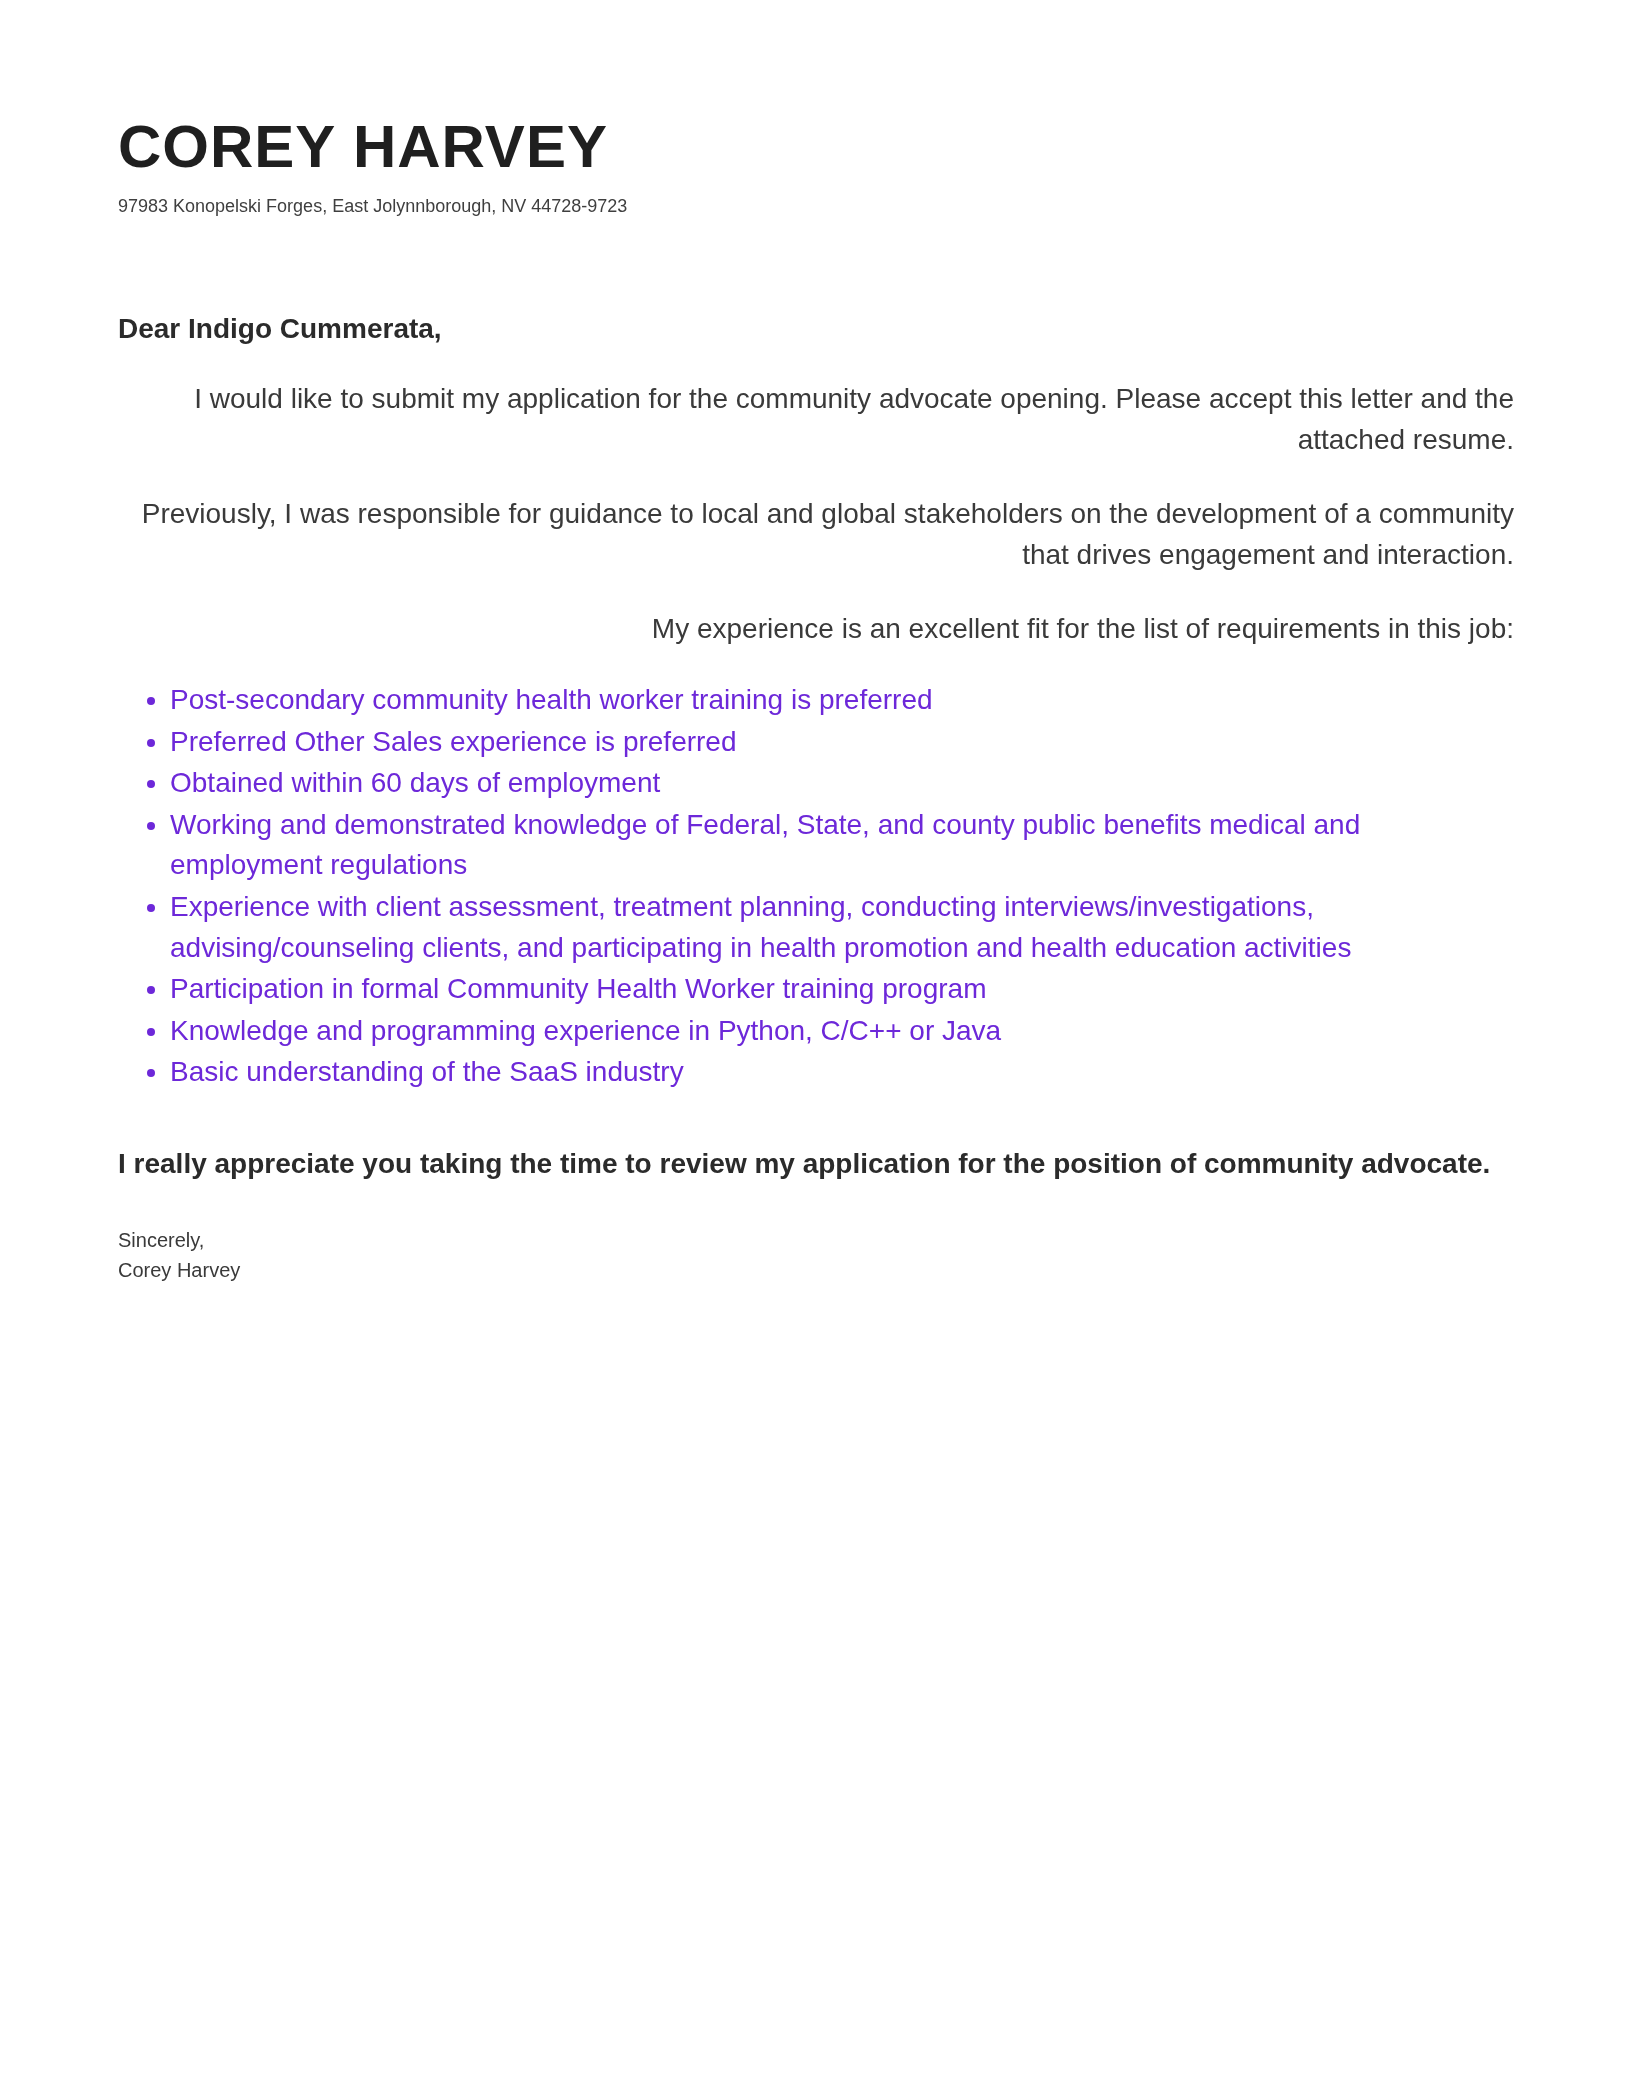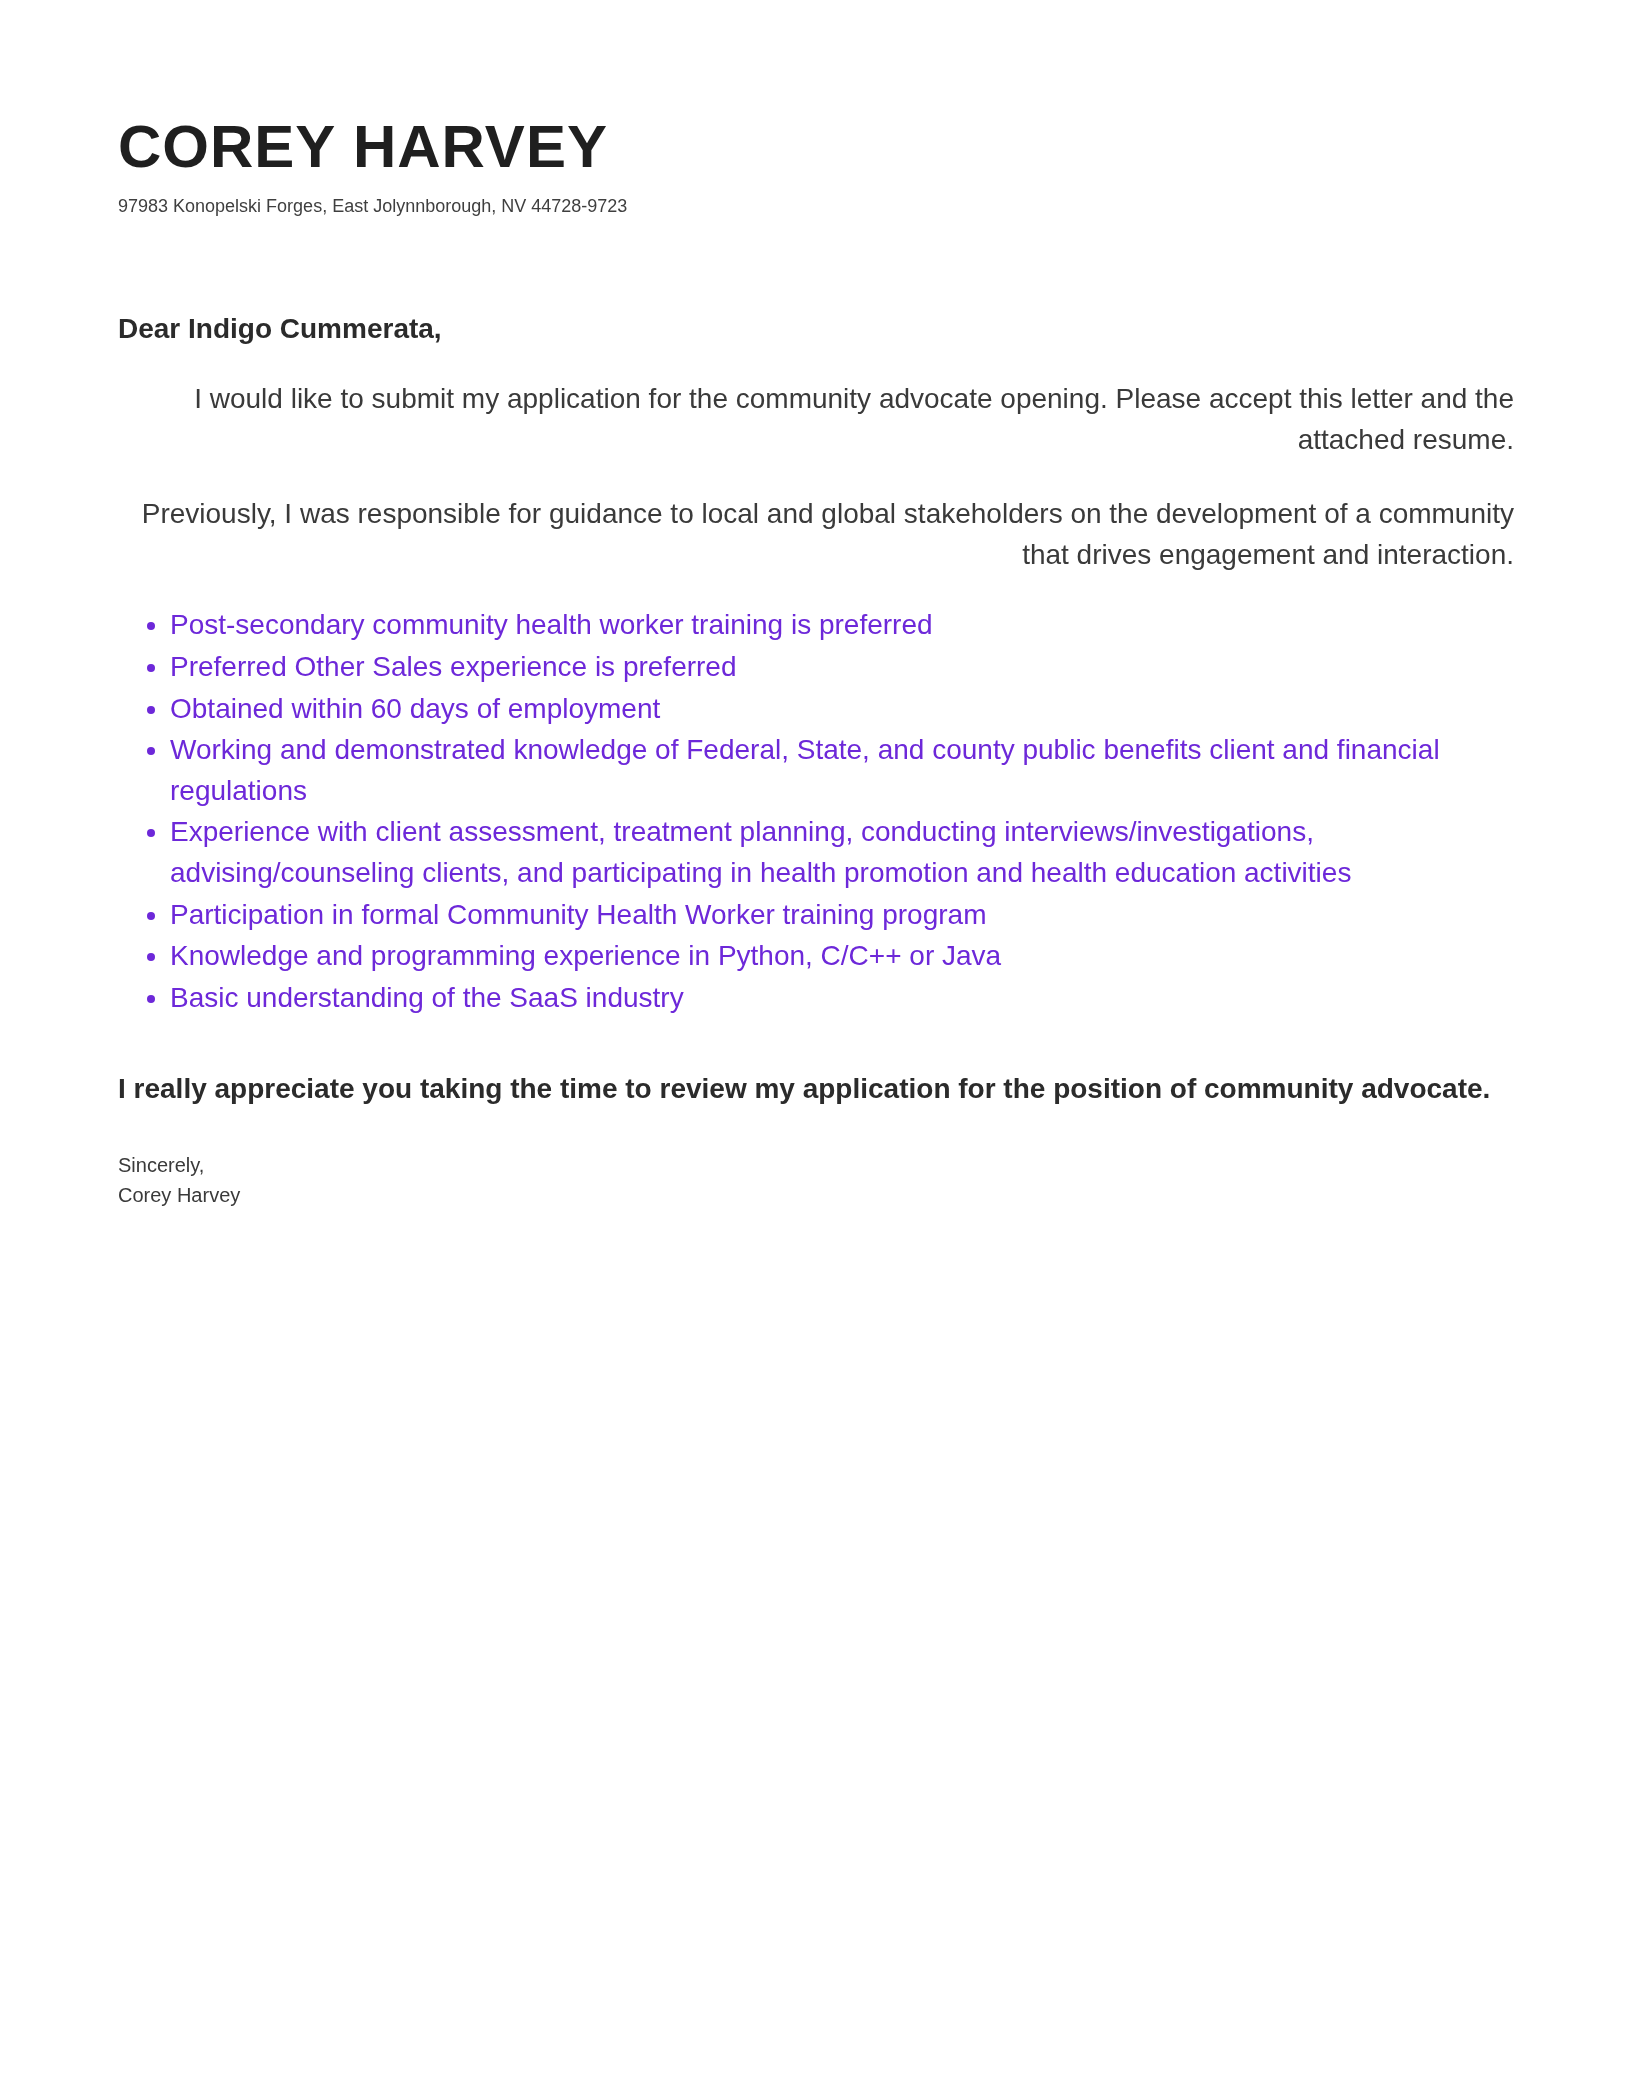--- a/index.html
+++ b/index.html
@@ -103,26 +103,27 @@
     <div class="name">COREY HARVEY</div>
 
     <div class="address">97983 Konopelski Forges, East Jolynnborough, NV 44728-9723</div>
 
     <div class="salutation">Dear Indigo Cummerata,</div>
 
     <p class="para">I would like to submit my application for the community advocate opening. Please accept this letter and the attached resume.</p>
 
     <p class="para">Previously, I was responsible for guidance to local and global stakeholders on the development of a community that drives engagement and interaction.</p>
 
+    <p class="para">My experience is an excellent fit for the list of requirements in this job:</p>
 
     <ul class="requirements">
       <li>Post-secondary community health worker training is preferred</li>
       <li>Preferred Other Sales experience is preferred</li>
       <li>Obtained within 60 days of employment</li>
-      <li>Working and demonstrated knowledge of Federal, State, and county public benefits client and financial regulations</li>
+      <li>Working and demonstrated knowledge of Federal, State, and county public benefits medical and employment regulations</li>
       <li>Experience with client assessment, treatment planning, conducting interviews/investigations, advising/counseling clients, and participating in health promotion and health education activities</li>
       <li>Participation in formal Community Health Worker training program</li>
       <li>Knowledge and programming experience in Python, C/C++ or Java</li>
       <li>Basic understanding of the SaaS industry</li>
     </ul>
 
     <p class="closing">I really appreciate you taking the time to review my application for the position of community advocate.</p>
 
     <div class="signoff-block">
       <div>Sincerely,</div>

